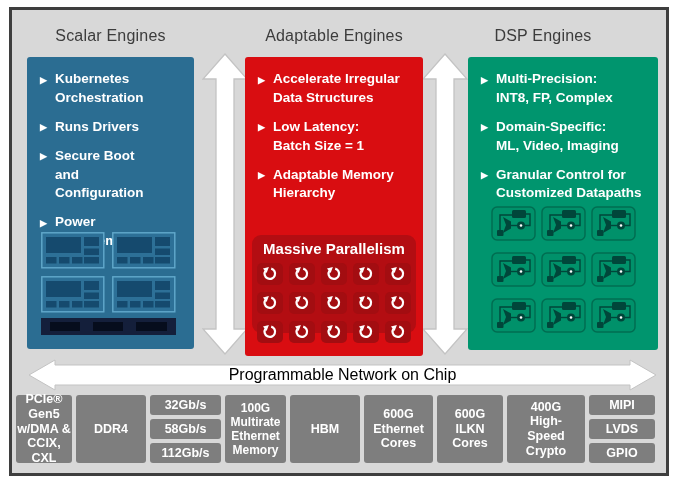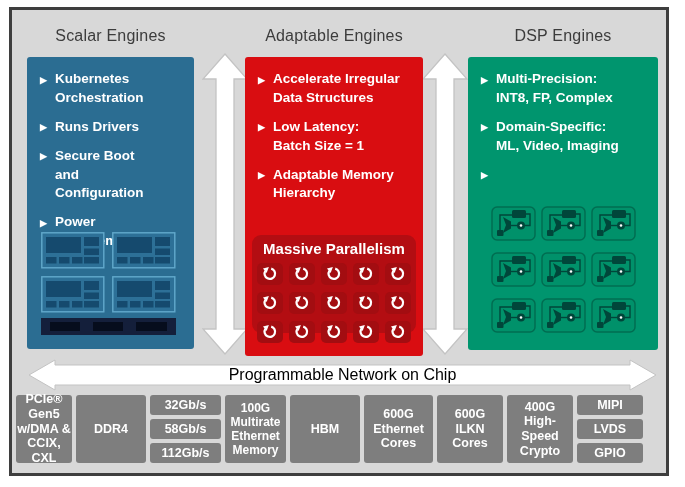--- a/index.html
+++ b/index.html
@@ -37,21 +37,21 @@
   .io-stack .io-box{flex:1;}
 </style>
 </head>
 <body>
 
 <div class="stage">
   <div class="frame">
 
     <div class="col-title" style="left:15px;width:167px;">Scalar Engines</div>
     <div class="col-title" style="left:233px;width:178px;">Adaptable Engines</div>
-    <div class="col-title" style="left:456px;width:190px;">DSP Engines</div>
+    <div class="col-title" style="left:436px;width:190px;">DSP Engines</div>
 
     <svg class="arrow-v a1" width="46" height="302" viewBox="0 0 46 302">
       <path d="M23 1 L45 26 L32 26 L32 276 L45 276 L23 301 L1 276 L14 276 L14 26 L1 26 Z" fill="#ffffff" stroke="#c3c3c3" stroke-width="1.3"></path>
     </svg>
     <svg class="arrow-v a2" width="46" height="302" viewBox="0 0 46 302">
       <path d="M23 1 L45 26 L32 26 L32 276 L45 276 L23 301 L1 276 L14 276 L14 26 L1 26 Z" fill="#ffffff" stroke="#c3c3c3" stroke-width="1.3"></path>
     </svg>
 
     <div class="panel panel-scalar">
       <div class="bullets">
@@ -249,20 +249,22 @@
           <span class="pre">Multi-Precision:
 INT8, FP, Complex</span>
         </div>
         <div class="bullet">
           <span class="tri">▶</span>
           <span class="pre">Domain-Specific:
 ML, Video, Imaging</span>
         </div>
         <div class="bullet">
           <span class="tri">▶</span>
+          <span class="pre">Granular Control for
+Customized Datapaths</span>
         </div>
       </div>
       <div class="dsp-grid">
           <div><svg width="45" height="35" viewBox="0 0 45 35">
               <rect x="1" y="1" width="43" height="33" rx="5" fill="#00916a" stroke="#006d51" stroke-width="1.5"></rect>
               <g stroke="#00463a" stroke-width="1.4" fill="none">
                 <path d="M9 24 V9 H21"></path>
                 <path d="M35 8 H39 V19.5 H34"></path>
                 <path d="M20 19.5 H26"></path>
               </g>
@@ -419,21 +421,21 @@
       <div class="io-box" style="width:69px;">
         <span class="pre">600G
 Ethernet
 Cores</span>
       </div>
       <div class="io-box" style="width:66px;">
         <span class="pre">600G
 ILKN
 Cores</span>
       </div>
-      <div class="io-box" style="width:66px;">
+      <div class="io-box" style="width:78px;">
         <span class="pre">400G
 High-
 Speed
 Crypto</span>
       </div>
       <div class="io-stack" style="width:66px;">
         <div class="io-box">
             <span>MIPI</span>
           </div>
         <div class="io-box">

